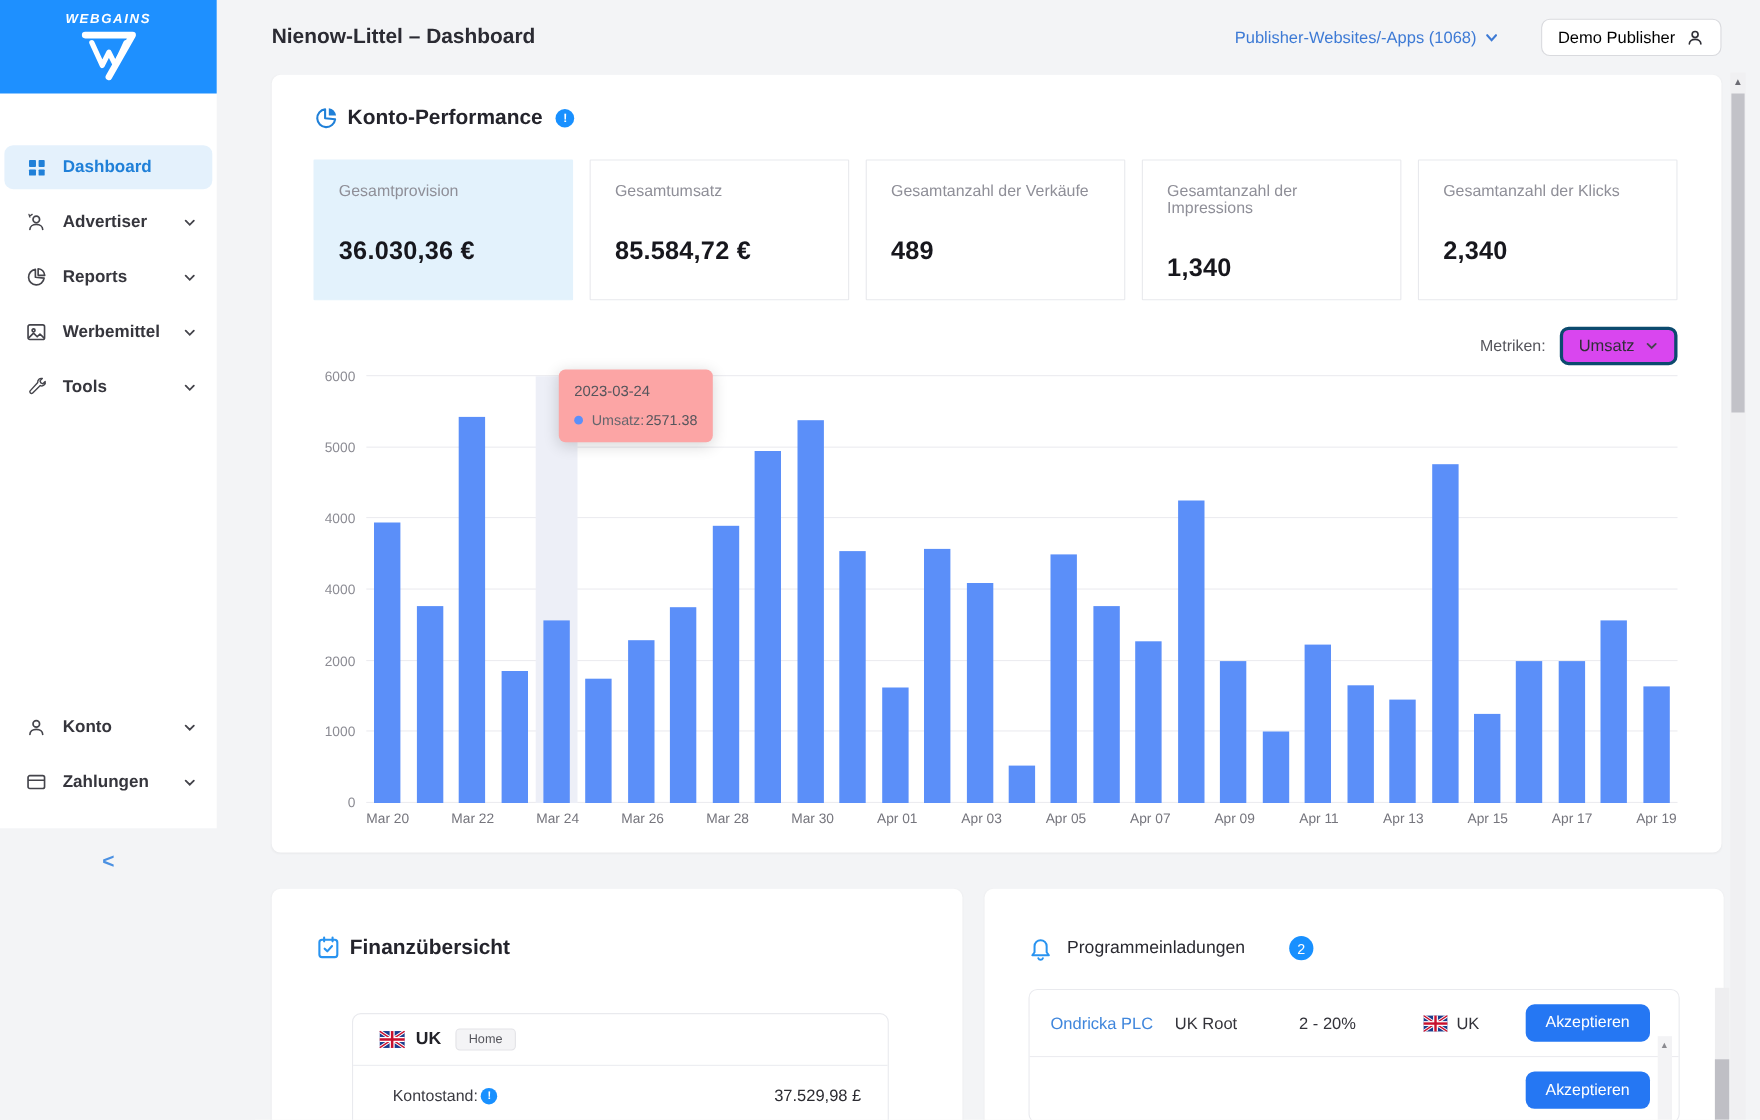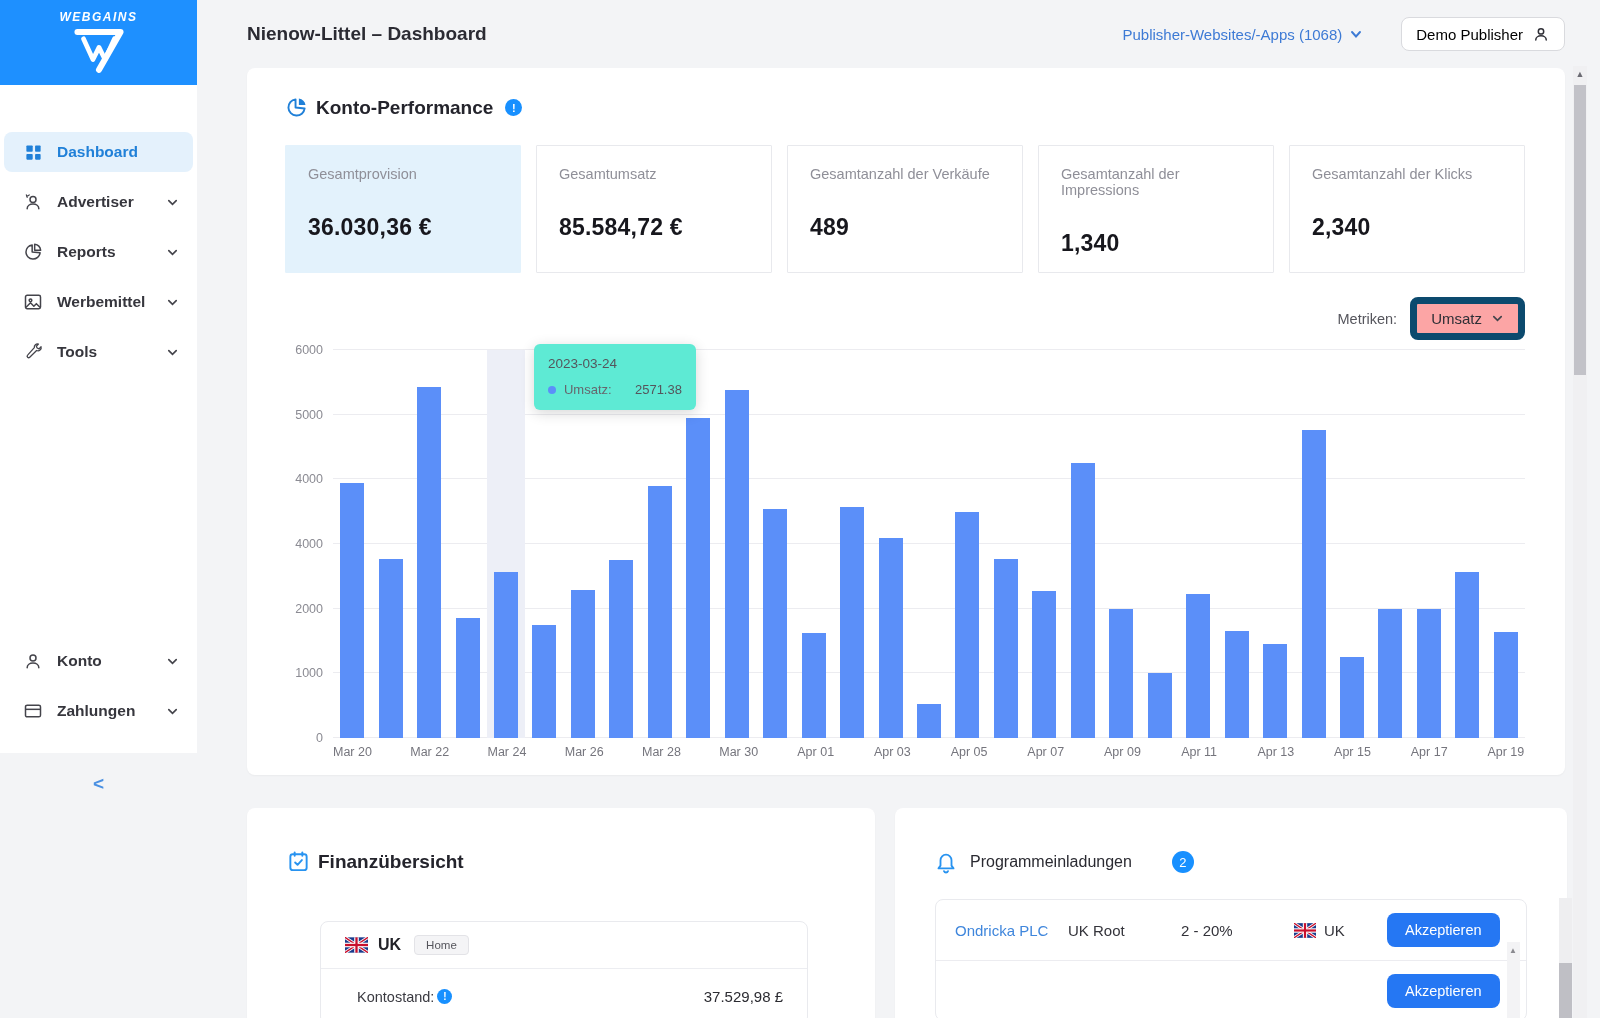--- a/index.html
+++ b/index.html
@@ -34,36 +34,36 @@
   .info-dot { width:17px; height:17px; border-radius:50%; background:#1890ff; color:#fff; font-size:11px; font-weight:bold; display:inline-flex; align-items:center; justify-content:center; margin-left:4px; }
 
   .stat-cards { display:flex; gap:15px; margin-top:26px; }
   .stat-card { flex:1; height:128px; border:1px solid #e8e9ed; border-radius:1px; padding:20px 22px; background:#fff; cursor:pointer; }
   .stat-card.selected { background:#e3f2fc; border-color:#e3f2fc; }
   .stat-card .lbl { font-size:14.5px; color:#8f8f98; }
   .stat-card .val { font-size:23px; font-weight:800; color:#17171d; margin-top:32px; letter-spacing:.2px; }
 
   .metrics-row { margin-top:24px; display:flex; justify-content:flex-end; align-items:center; gap:13px; }
   .metrics-label { font-size:14.5px; color:#55555c; }
-  .metrics-select { background:#fca5a5; border:7px solid #0c4a6e; border-radius:8px; padding:6px 14px; font-size:15px; color:#2f2f36; display:flex; align-items:center; gap:9px; cursor:pointer; font-family:inherit; }
+  .metrics-select { background:#d946ef; border:3px solid #0c4a6e; border-radius:8px; padding:6px 14px; font-size:15px; color:#2f2f36; display:flex; align-items:center; gap:9px; cursor:pointer; font-family:inherit; }
 
   
   .chart-wrap { margin-top:10px; position:relative; }
   .chart-inner { display:flex; }
   .y-axis { width:48px; position:relative; height:388px; }
   .y-axis span { position:absolute; right:10px; transform:translateY(50%); font-size:12.5px; color:#8b8b93; }
   .plot { flex:1; height:388px; position:relative; }
   .grid-line { position:absolute; left:0; right:0; height:1px; background:#ececf0; }
   .cols { position:absolute; inset:0; display:flex; }
   .chart-col { flex:1; display:flex; align-items:flex-end; justify-content:center; height:100%; }
   .chart-col.hl { background:#edeff7; }
   .bar { width:24px; background:#5b8ff9; }
   .x-labels { display:flex; margin-left:48px; margin-top:7px; }
   .x-labels div { flex:1; text-align:center; font-size:12.5px; color:#75757d; white-space:nowrap; }
-  .tooltip { position:absolute; top:-6px; left:calc(100%/31 * 4.55); width:162px; background:#5eead4; border-radius:6px; box-shadow:0 3px 14px rgba(0,0,0,.16); padding:12px 14px 13px; z-index:3;margin-left:26px; }
+  .tooltip { position:absolute; top:-6px; left:calc(100%/31 * 4.55); width:140px; background:#fca5a5; border-radius:6px; box-shadow:0 3px 14px rgba(0,0,0,.16); padding:12px 14px 13px; z-index:3; }
   .tooltip .tdate { font-size:13.5px; color:#55555c; }
   .tooltip .trow { margin-top:11px; display:flex; align-items:center; font-size:13px; color:#66666d; }
   .tooltip .dot { width:8px; height:8px; border-radius:50%; background:#5b8ff9; margin-right:8px; }
   .tooltip .tval { margin-left:auto; color:#55555c; }
 
   
   .bottom-row { display:flex; gap:20px; margin-top:33px; padding-right:44px; }
   .fin-panel { width:628px; flex:0 0 628px; padding:42px 40px; height:300px; }
   .fin-card { margin:48px 0 0 33px; width:488px; border:1px solid #e9eaee; border-radius:8px; }
   .flag-row { padding:13px 24px; display:flex; align-items:center; border-bottom:1px solid #ecedf1; }

